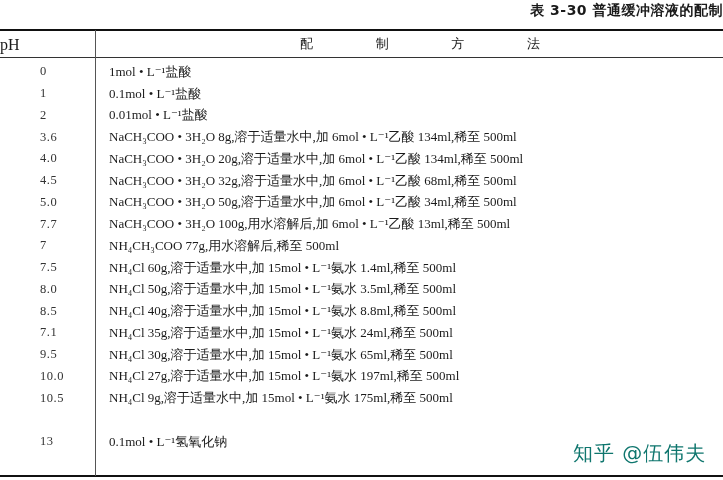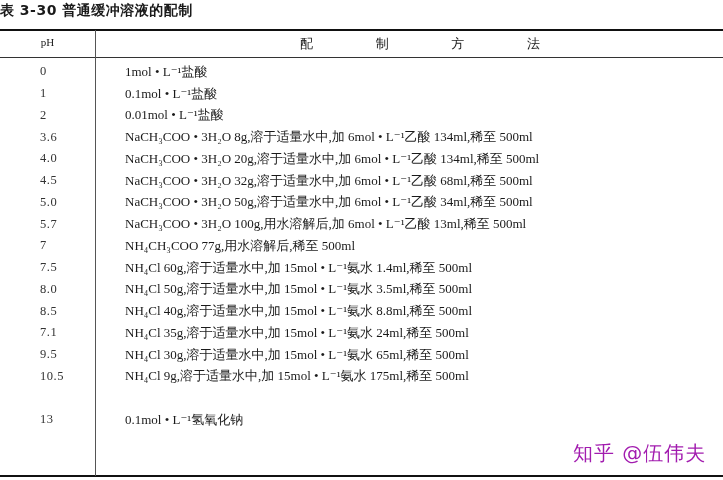--- a/index.html
+++ b/index.html
@@ -1,33 +1,33 @@
 <!DOCTYPE html>
 <html><head>
 <meta charset="utf-8">
 <style>
   html, body { margin:0; padding:0; background:#fff; }
   body { width:723px; height:480px; position:relative; overflow:hidden;
          font-family: "Liberation Serif", "DejaVu Serif", serif; color:#1a1a1a; }
-  .title { position:absolute; top:2px; left:0; width:723px; text-align:left;
+  .title { position:absolute; top:2px; left:0; width:723px; text-align:right;
            font-family:"DejaVu Sans", sans-serif; font-weight:bold; font-size:14px; letter-spacing:0.5px; }
   .rule { position:absolute; left:0; width:723px; background:#111; }
   .rule.top { top:29px; height:2px; }
   .rule.mid { top:57px; height:1px; background:#333; }
   .rule.bot { top:475px; height:2px; }
   .vline { position:absolute; left:95px; top:30px; width:1px; height:446px; background:#555; }
-  .hdr-ph { position:absolute; top:36px; left:0; width:95px; text-align:center; font-size:11px; }
+  .hdr-ph { position:absolute; top:36px; left:0; width:95px; font-size:16px; }
   .hdr-method { position:absolute; top:35px; left:300px; width:240px; display:flex; justify-content:space-between;
                 font-family:"DejaVu Sans", sans-serif; font-size:13px; }
   .rows { position:absolute; top:61px; left:0; width:723px; }
   .row { position:relative; height:21.75px; display:flex; align-items:center; }
   .ph { width:95px; padding-left:40px; box-sizing:border-box; font-size:12.5px; letter-spacing:0.5px; color:#333; }
-  .method { padding-left:30px; font-size:13px; white-space:nowrap; color:#1a1a1a; }
+  .method { padding-left:14px; font-size:13px; white-space:nowrap; color:#1a1a1a; }
   .watermark { position:absolute; left:573px; top:440px; font-family:"DejaVu Sans", sans-serif;
-               font-size:20px; color:#a21caf; letter-spacing:1px;text-align:center; }
+               font-size:20px; color:#0f766e; letter-spacing:1px;text-align:center; }
 </style>
 </head>
 <body>
 
 <div class="title">表 3-30   普通缓冲溶液的配制</div>
 
 <div class="rule top"></div>
 <div class="rule mid"></div>
 <div class="rule bot"></div>
 <div class="vline"></div>
@@ -63,21 +63,21 @@
     </div>
   <div class="row">
       <span class="ph">4.5</span>
       <span class="method">NaCH₃COO • 3H₂O 32g,溶于适量水中,加 6mol • L⁻¹乙酸 68ml,稀至 500ml</span>
     </div>
   <div class="row">
       <span class="ph">5.0</span>
       <span class="method">NaCH₃COO • 3H₂O 50g,溶于适量水中,加 6mol • L⁻¹乙酸 34ml,稀至 500ml</span>
     </div>
   <div class="row">
-      <span class="ph">5.7</span>
+      <span class="ph">7.7</span>
       <span class="method">NaCH₃COO • 3H₂O 100g,用水溶解后,加 6mol • L⁻¹乙酸 13ml,稀至 500ml</span>
     </div>
   <div class="row">
       <span class="ph">7</span>
       <span class="method">NH₄CH₃COO 77g,用水溶解后,稀至 500ml</span>
     </div>
   <div class="row">
       <span class="ph">7.5</span>
       <span class="method">NH₄Cl 60g,溶于适量水中,加 15mol • L⁻¹氨水 1.4ml,稀至 500ml</span>
     </div>
@@ -91,20 +91,24 @@
     </div>
   <div class="row">
       <span class="ph">7.1</span>
       <span class="method">NH₄Cl 35g,溶于适量水中,加 15mol • L⁻¹氨水 24ml,稀至 500ml</span>
     </div>
   <div class="row">
       <span class="ph">9.5</span>
       <span class="method">NH₄Cl 30g,溶于适量水中,加 15mol • L⁻¹氨水 65ml,稀至 500ml</span>
     </div>
   <div class="row">
+      <span class="ph">10.0</span>
+      <span class="method">NH₄Cl 27g,溶于适量水中,加 15mol • L⁻¹氨水 197ml,稀至 500ml</span>
+    </div>
+  <div class="row">
       <span class="ph">10.5</span>
       <span class="method">NH₄Cl 9g,溶于适量水中,加 15mol • L⁻¹氨水 175ml,稀至 500ml</span>
     </div>
   <div class="row">
     </div>
   <div class="row">
       <span class="ph">13</span>
       <span class="method">0.1mol • L⁻¹氢氧化钠</span>
     </div>
 </div>

